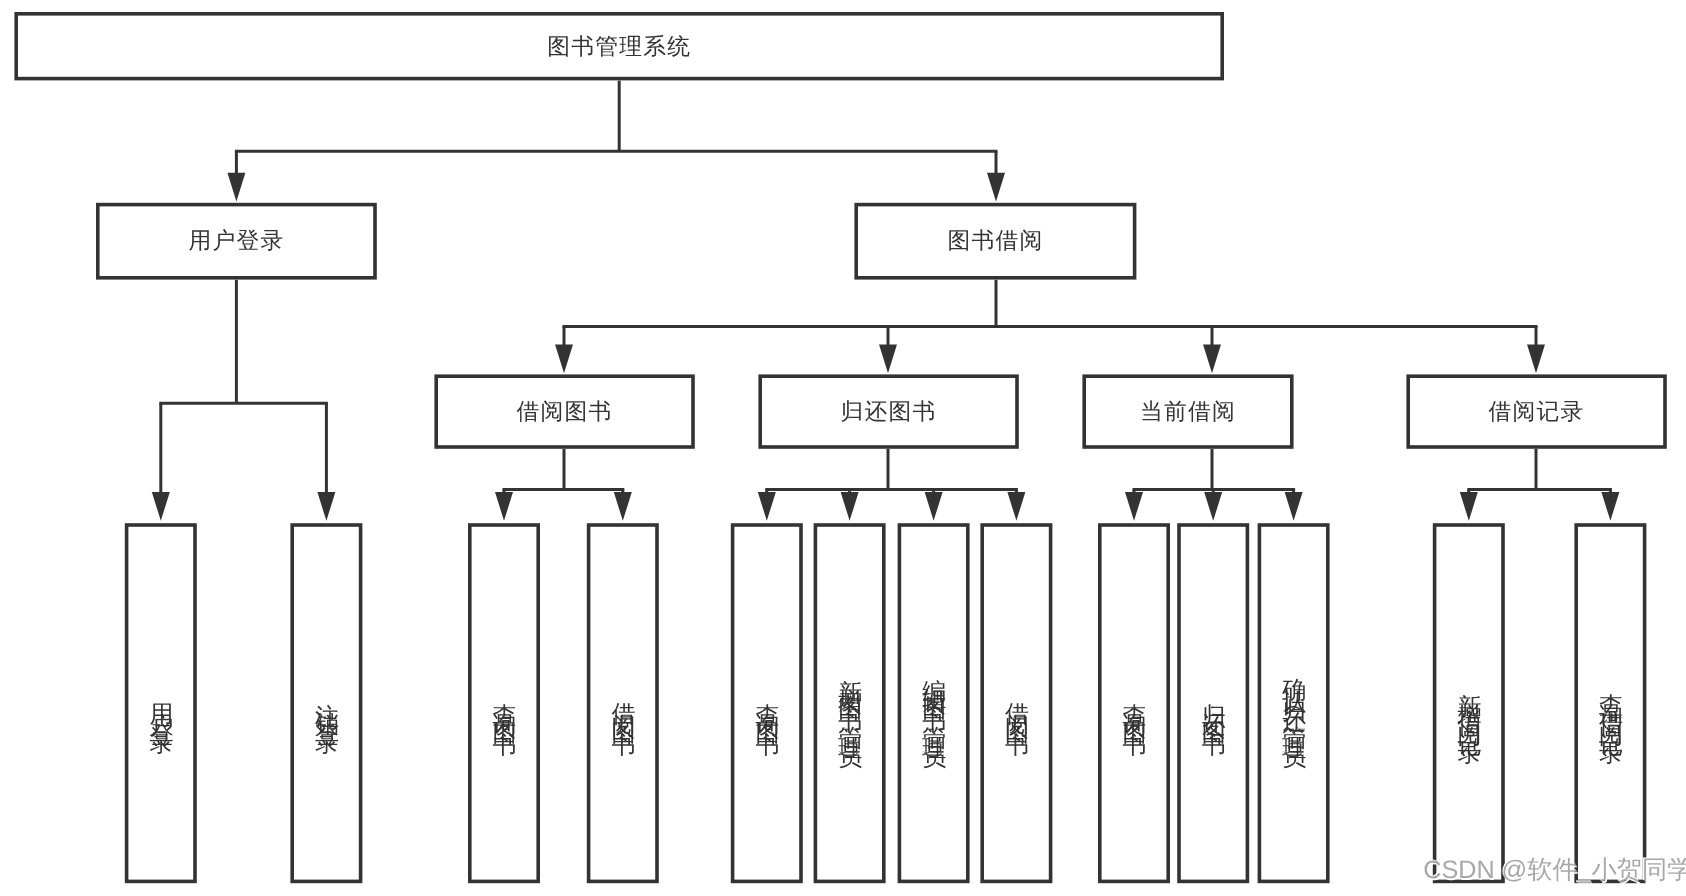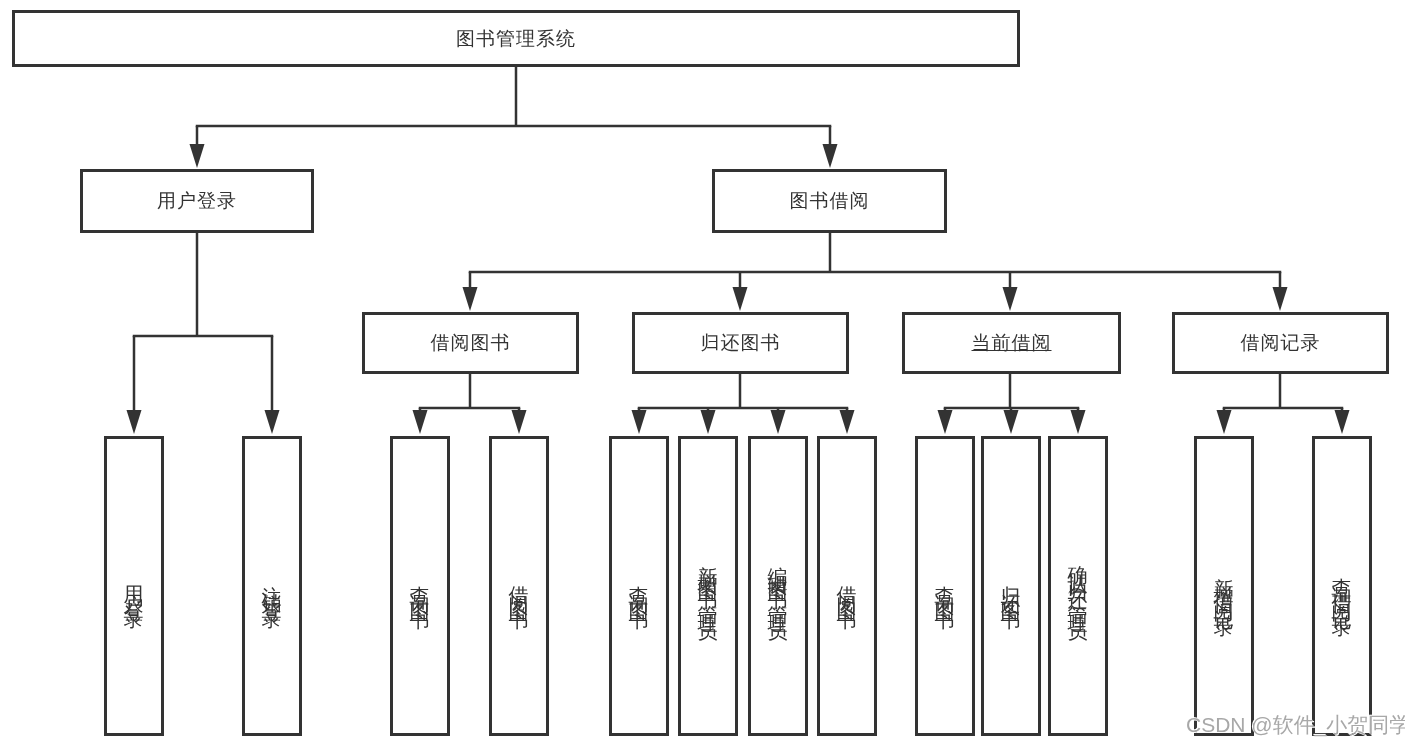--- a/index.html
+++ b/index.html
@@ -121,21 +121,21 @@
     <path d="M1334.5 410 L1349.5 410 L1342 434 Z"></path>
   </svg>
 
   <div class="node hbox" style="left:12px; top:10px; width:1008px; height:57px;">图书管理系统</div>
 
   <div class="node hbox" style="left:80px; top:169px; width:234px; height:64px;">用户登录</div>
   <div class="node hbox" style="left:712px; top:169px; width:235px; height:64px;">图书借阅</div>
 
   <div class="node hbox" style="left:362px; top:312px; width:217px; height:62px;">借阅图书</div>
   <div class="node hbox" style="left:632px; top:312px; width:217px; height:62px;">归还图书</div>
-  <div class="node hbox" style="left:902px; top:312px; width:219px; height:62px;text-decoration:underline;">当前借阅</div>
+  <div class="node hbox" style="left:902px; top:312px; width:176px; height:62px;">当前借阅</div>
   <div class="node hbox" style="left:1172px; top:312px; width:217px; height:62px;">借阅记录</div>
 
   <div class="node vbox" style="left:104px; top:436px;">用户登录</div>
   <div class="node vbox" style="left:242px; top:436px;">注销登录</div>
 
   <div class="node vbox" style="left:390px; top:436px;">查询图书</div>
   <div class="node vbox" style="left:489px; top:436px;">借阅图书</div>
 
   <div class="node vbox" style="left:609px; top:436px;">查询图书</div>
   <div class="node vbox" style="left:678px; top:436px;">新增图书（管理员）</div>

